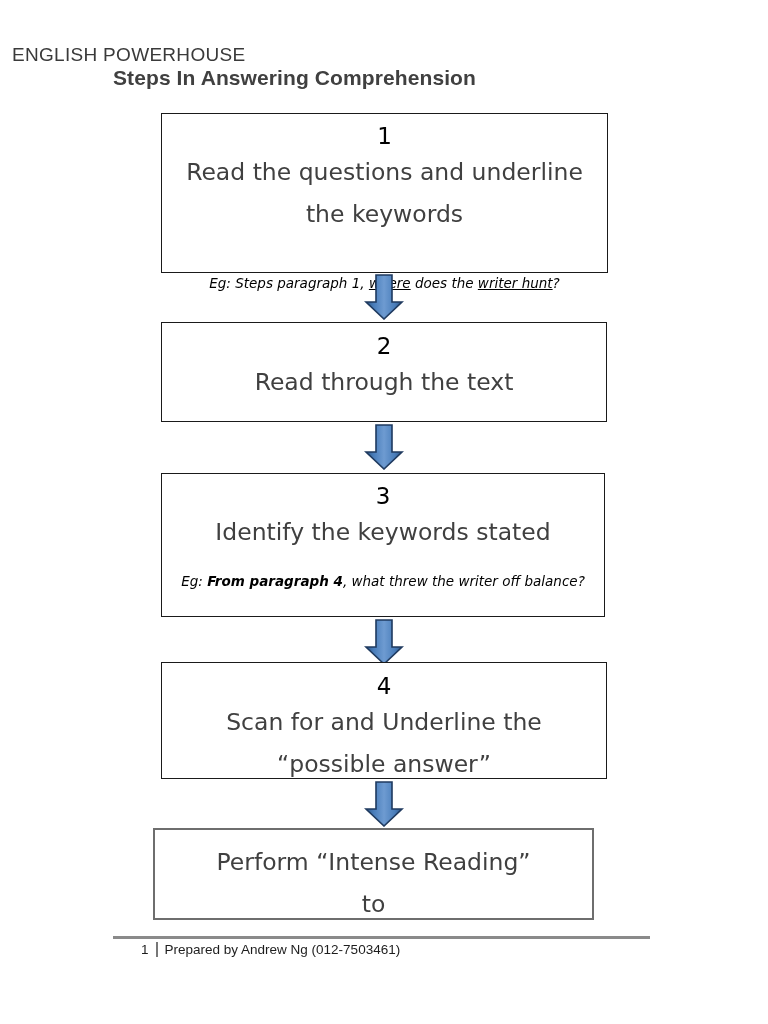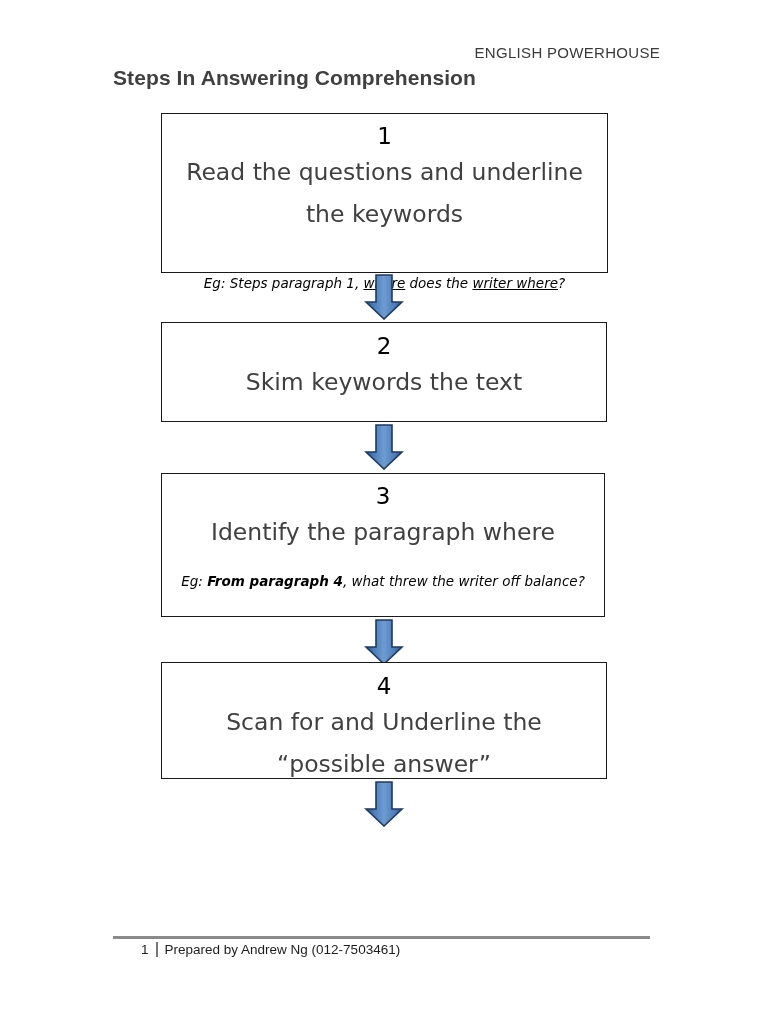--- a/index.html
+++ b/index.html
@@ -18,25 +18,24 @@
 
   .page {
     position: absolute;
     inset: 0;
   }
 
   
   .brand-line {
     position: absolute;
     top: 44px;
-    left: 4px;
+    left: 12px;
     width: 656px;
-    text-align: right;
     font-family: "Liberation Sans", sans-serif;
-    font-size: 15px;
+    font-size: 19px;
     letter-spacing: 0.3px;
     color: #3a3a3a;
     white-space: nowrap;
   }
 
   .page-title {
     position: absolute;
     top: 66px;
     left: 113px;
     font-family: "Liberation Sans", sans-serif;
@@ -144,61 +143,61 @@
 <body>
 
 <div class="page">
 
   <div class="brand-line">ENGLISH POWERHOUSE</div>
   <div class="page-title">Steps In Answering Comprehension</div>
 
   <div class="flow-box" id="box1">
     <div class="step-num">1</div>
     <div class="step-text">Read the questions and underline the keywords</div>
-    <div class="step-eg"><span>Eg: Steps paragraph 1, </span><u>where</u><span> does the </span><u>writer where</u><span>?</span></div>
+    <div class="step-eg"><span>Eg: Steps paragraph 1, </span><u>where</u><span> does the </span><u>writer hunt</u><span>?</span></div>
   </div>
 
   <div class="arrow" id="arrow1">
     <svg viewBox="0 0 40 46" xmlns="http://www.w3.org/2000/svg">
       <defs>
         <linearGradient id="ag1" x1="0" y1="0" x2="1" y2="0">
           <stop offset="0%" stop-color="#2c5688"></stop>
           <stop offset="22%" stop-color="#4a7ebb"></stop>
           <stop offset="50%" stop-color="#6e9bd1"></stop>
           <stop offset="80%" stop-color="#4a7ebb"></stop>
           <stop offset="100%" stop-color="#2c5688"></stop>
         </linearGradient>
       </defs>
       <path d="M12,1 L28,1 L28,28 L38,28 L20,45 L2,28 L12,28 Z" fill="url(#ag1)" stroke="#1f3a5f" stroke-width="1.6" stroke-linejoin="miter"></path>
     </svg>
   </div>
 
   <div class="flow-box" id="box2">
     <div class="step-num">2</div>
-    <div class="step-text">Skim keywords the text</div>
+    <div class="step-text">Read through the text</div>
   </div>
 
   <div class="arrow" id="arrow2">
     <svg viewBox="0 0 40 46" xmlns="http://www.w3.org/2000/svg">
       <defs>
         <linearGradient id="ag2" x1="0" y1="0" x2="1" y2="0">
           <stop offset="0%" stop-color="#2c5688"></stop>
           <stop offset="22%" stop-color="#4a7ebb"></stop>
           <stop offset="50%" stop-color="#6e9bd1"></stop>
           <stop offset="80%" stop-color="#4a7ebb"></stop>
           <stop offset="100%" stop-color="#2c5688"></stop>
         </linearGradient>
       </defs>
       <path d="M12,1 L28,1 L28,28 L38,28 L20,45 L2,28 L12,28 Z" fill="url(#ag2)" stroke="#1f3a5f" stroke-width="1.6" stroke-linejoin="miter"></path>
     </svg>
   </div>
 
   <div class="flow-box" id="box3">
     <div class="step-num">3</div>
-    <div class="step-text">Identify the paragraph where</div>
+    <div class="step-text">Identify the keywords stated</div>
     <div class="step-eg"><span>Eg: </span><b>From paragraph 4</b><span>, what threw the writer off balance?</span></div>
   </div>
 
   <div class="arrow" id="arrow3">
     <svg viewBox="0 0 40 46" xmlns="http://www.w3.org/2000/svg">
       <defs>
         <linearGradient id="ag3" x1="0" y1="0" x2="1" y2="0">
           <stop offset="0%" stop-color="#2c5688"></stop>
           <stop offset="22%" stop-color="#4a7ebb"></stop>
           <stop offset="50%" stop-color="#6e9bd1"></stop>
@@ -224,20 +223,24 @@
           <stop offset="22%" stop-color="#4a7ebb"></stop>
           <stop offset="50%" stop-color="#6e9bd1"></stop>
           <stop offset="80%" stop-color="#4a7ebb"></stop>
           <stop offset="100%" stop-color="#2c5688"></stop>
         </linearGradient>
       </defs>
       <path d="M12,1 L28,1 L28,28 L38,28 L20,45 L2,28 L12,28 Z" fill="url(#ag4)" stroke="#1f3a5f" stroke-width="1.6" stroke-linejoin="miter"></path>
     </svg>
   </div>
 
+  <div class="flow-box soft" id="box5">
+    <div class="step-text">Perform “Intense Reading”</div>
+    <div class="step-text">to</div>
+  </div>
 
   <div class="footer-rule"></div>
   <div class="footer-text">
     <span class="footer-pageno">1</span>
     <span class="footer-sep"></span>
     <span>Prepared by Andrew Ng (012-7503461)</span>
   </div>
 
 </div>
 

